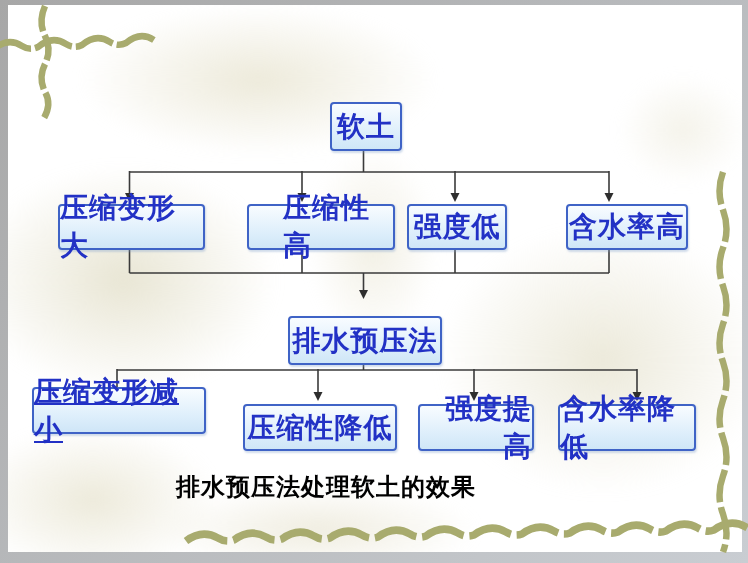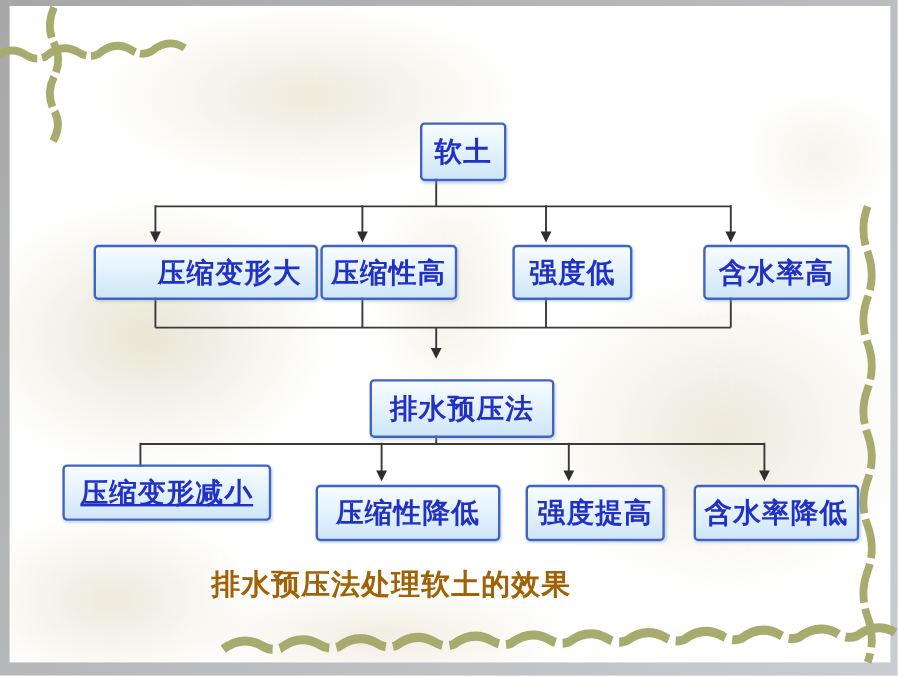--- a/index.html
+++ b/index.html
@@ -21,27 +21,26 @@
   .b5{left:-40px;top:420px;width:250px;height:150px;background:radial-gradient(closest-side,rgba(229,225,203,0.7),rgba(229,225,203,0));}
   .b6{left:150px;top:480px;width:320px;height:90px;background:radial-gradient(closest-side,rgba(233,229,211,0.7),rgba(233,229,211,0));}
   .b7{left:610px;top:70px;width:130px;height:110px;background:radial-gradient(closest-side,rgba(236,233,217,0.55),rgba(236,233,217,0));}
 
   svg.overlay{position:absolute;left:0;top:0;pointer-events:none;}
 
   .node{
     position:absolute;display:flex;align-items:center;justify-content:center;
     border:2px solid #3f63c6;border-radius:4px;
     background:linear-gradient(180deg,#f8fcff,#ddeefb 65%,#cfe6f7);
-    color:#2231c5;font-weight:bold;font-size:23px;letter-spacing:1px;
+    color:#2231c5;font-weight:bold;font-size:28px;letter-spacing:1px;
     box-shadow:1px 1.5px 2px rgba(125,158,200,0.35);
-    margin-left:20px;
   }
   .caption{
     position:absolute;left:0;top:471px;width:652px;text-align:center;
-    font-size:24px;font-weight:bold;color:#a16207;letter-spacing:1px;
+    font-size:24px;font-weight:bold;color:#000000;letter-spacing:1px;
   }
 </style>
 </head>
 <body>
 
 <div class="slide">
   <div class="watermarks">
     <div class="blob b1"></div>
     <div class="blob b2"></div>
     <div class="blob b3"></div>
@@ -92,22 +91,22 @@
     <polygon points="359,290 368,290 363.5,299"></polygon>
     <polygon points="112.5,392 121.5,392 117,401"></polygon>
     <polygon points="313.5,392 322.5,392 318,401"></polygon>
     <polygon points="469.5,392 478.5,392 474,401"></polygon>
     <polygon points="632.5,392 641.5,392 637,401"></polygon>
   </g>
 </svg>
 
 <div class="node" style="left:330px;top:102px;width:68px;height:45px;">软土</div>
 
-<div class="node" style="left:58px;top:204px;width:143px;height:42px;padding-left:40px;">压缩变形大</div>
-<div class="node" style="left:247px;top:204px;width:110px;height:42px;">压缩性高</div>
+<div class="node" style="left:58px;top:204px;width:143px;height:42px;">压缩变形大</div>
+<div class="node" style="left:247px;top:204px;width:110px;height:42px;padding-left:34px;">压缩性高</div>
 <div class="node" style="left:407px;top:204px;width:96px;height:42px;">强度低</div>
 <div class="node" style="left:566px;top:204px;width:118px;height:42px;">含水率高</div>
 
 <div class="node" style="left:288px;top:316px;width:150px;height:45px;">排水预压法</div>
 
 <div class="node" style="left:32px;top:387px;width:170px;height:43px;text-decoration:underline;">压缩变形减小</div>
 <div class="node" style="left:243px;top:404px;width:150px;height:43px;font-family:Liberation Mono, monospace;">压缩性降低</div>
 <div class="node" style="left:418px;top:404px;width:112px;height:43px;text-align:right;">强度提高</div>
 <div class="node" style="left:558px;top:404px;width:134px;height:43px;">含水率降低</div>
 

